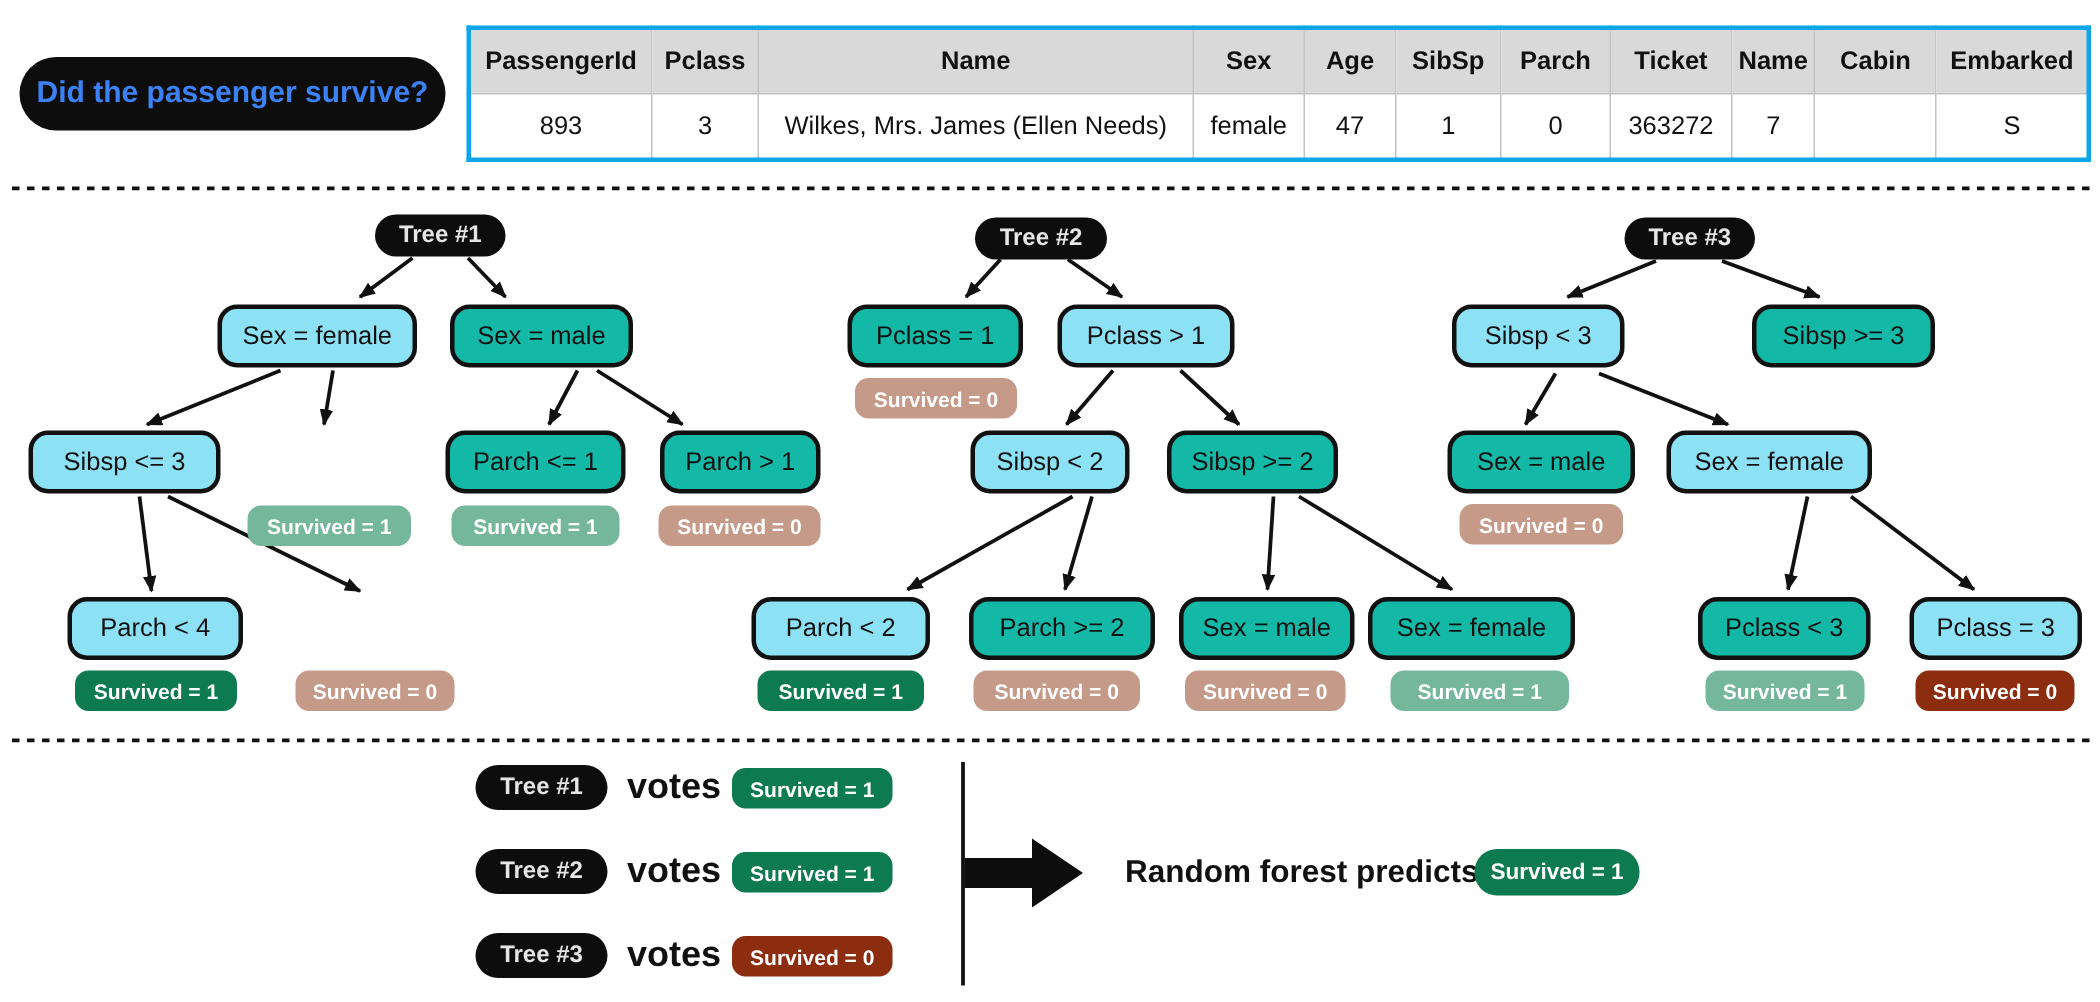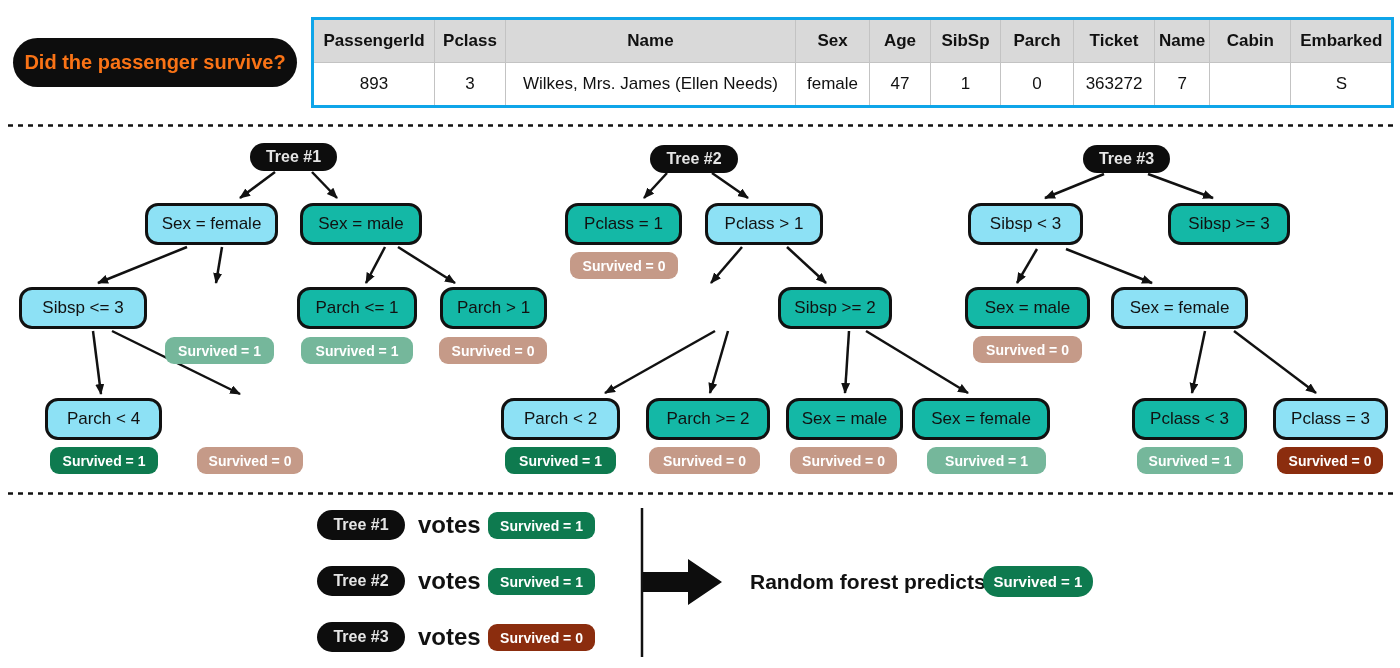--- a/index.html
+++ b/index.html
@@ -1,21 +1,21 @@
 <!DOCTYPE html>
 <html style="--highlight: #8de1f5; --survived1-light: #75b79b; --survived1-dark: #0e7a4f; --survived0-light: #c59a88; --survived0-dark: #8b2d0e; --pill-black: #0d0d0d;"><head>
 <meta charset="utf-8">
 <style>
   html,body{margin:0;padding:0;background:#fff;}
   body{width:1400px;height:668px;font-family:"Liberation Sans",sans-serif;color:#111;}
   .stage{position:relative;width:1400px;height:668px;overflow:hidden;background:#fff;}
   .layer{position:absolute;left:0;top:0;width:1400px;height:668px;pointer-events:none;}
 
   .question{position:absolute;left:13px;top:38px;width:284px;height:49px;border-radius:25px;
-    background:var(--pill-black,#0d0d0d);color:#f97316;font-weight:bold;font-size:20px;
+    background:var(--pill-black,#0d0d0d);color:#3b82f6;font-weight:bold;font-size:20px;
     display:flex;align-items:center;justify-content:center;}
 
   table.data{position:absolute;left:311px;top:17px;border-collapse:collapse;
     border:3px solid #0ea5e9;table-layout:fixed;font-size:17px;}
   table.data th,table.data td{border:1px solid #c3c3c3;text-align:center;padding:0 4px;
     overflow:hidden;white-space:nowrap;height:44px;box-sizing:border-box;}
   table.data th{background:#d9d9d9;font-weight:bold;}
   table.data td{background:#fff;font-weight:normal;}
 
   .tpill{position:absolute;height:28px;border-radius:14px;background:var(--pill-black,#0d0d0d);
@@ -151,20 +151,21 @@
   <div class="res s1l" style="left:301px;top:337px;width:112px">Survived = 1</div>
   <div class="res s0l" style="left:439px;top:337px;width:108px">Survived = 0</div>
   <div class="node hl" style="left:45px;top:398px;width:117px">Parch &lt; 4</div>
   <div class="res s1d" style="left:50px;top:447px;width:108px">Survived = 1</div>
   <div class="res s0l" style="left:197px;top:447px;width:106px">Survived = 0</div>
 
   <div class="tpill" style="left:650px;top:145px;width:88px">Tree #2</div>
   <div class="node" style="left:565px;top:203px;width:117px">Pclass = 1</div>
   <div class="node hl" style="left:705px;top:203px;width:118px">Pclass &gt; 1</div>
   <div class="res s0l" style="left:570px;top:252px;width:108px">Survived = 0</div>
+  <div class="node hl" style="left:647px;top:287px;width:106px">Sibsp &lt; 2</div>
   <div class="node" style="left:778px;top:287px;width:114px">Sibsp &gt;= 2</div>
   <div class="node hl" style="left:501px;top:398px;width:119px">Parch &lt; 2</div>
   <div class="node" style="left:646px;top:398px;width:124px">Parch &gt;= 2</div>
   <div class="node" style="left:786px;top:398px;width:117px">Sex = male</div>
   <div class="node" style="left:912px;top:398px;width:138px">Sex = female</div>
   <div class="res s1d" style="left:505px;top:447px;width:111px">Survived = 1</div>
   <div class="res s0l" style="left:649px;top:447px;width:111px">Survived = 0</div>
   <div class="res s0l" style="left:790px;top:447px;width:107px">Survived = 0</div>
   <div class="res s1l" style="left:927px;top:447px;width:119px">Survived = 1</div>
 

